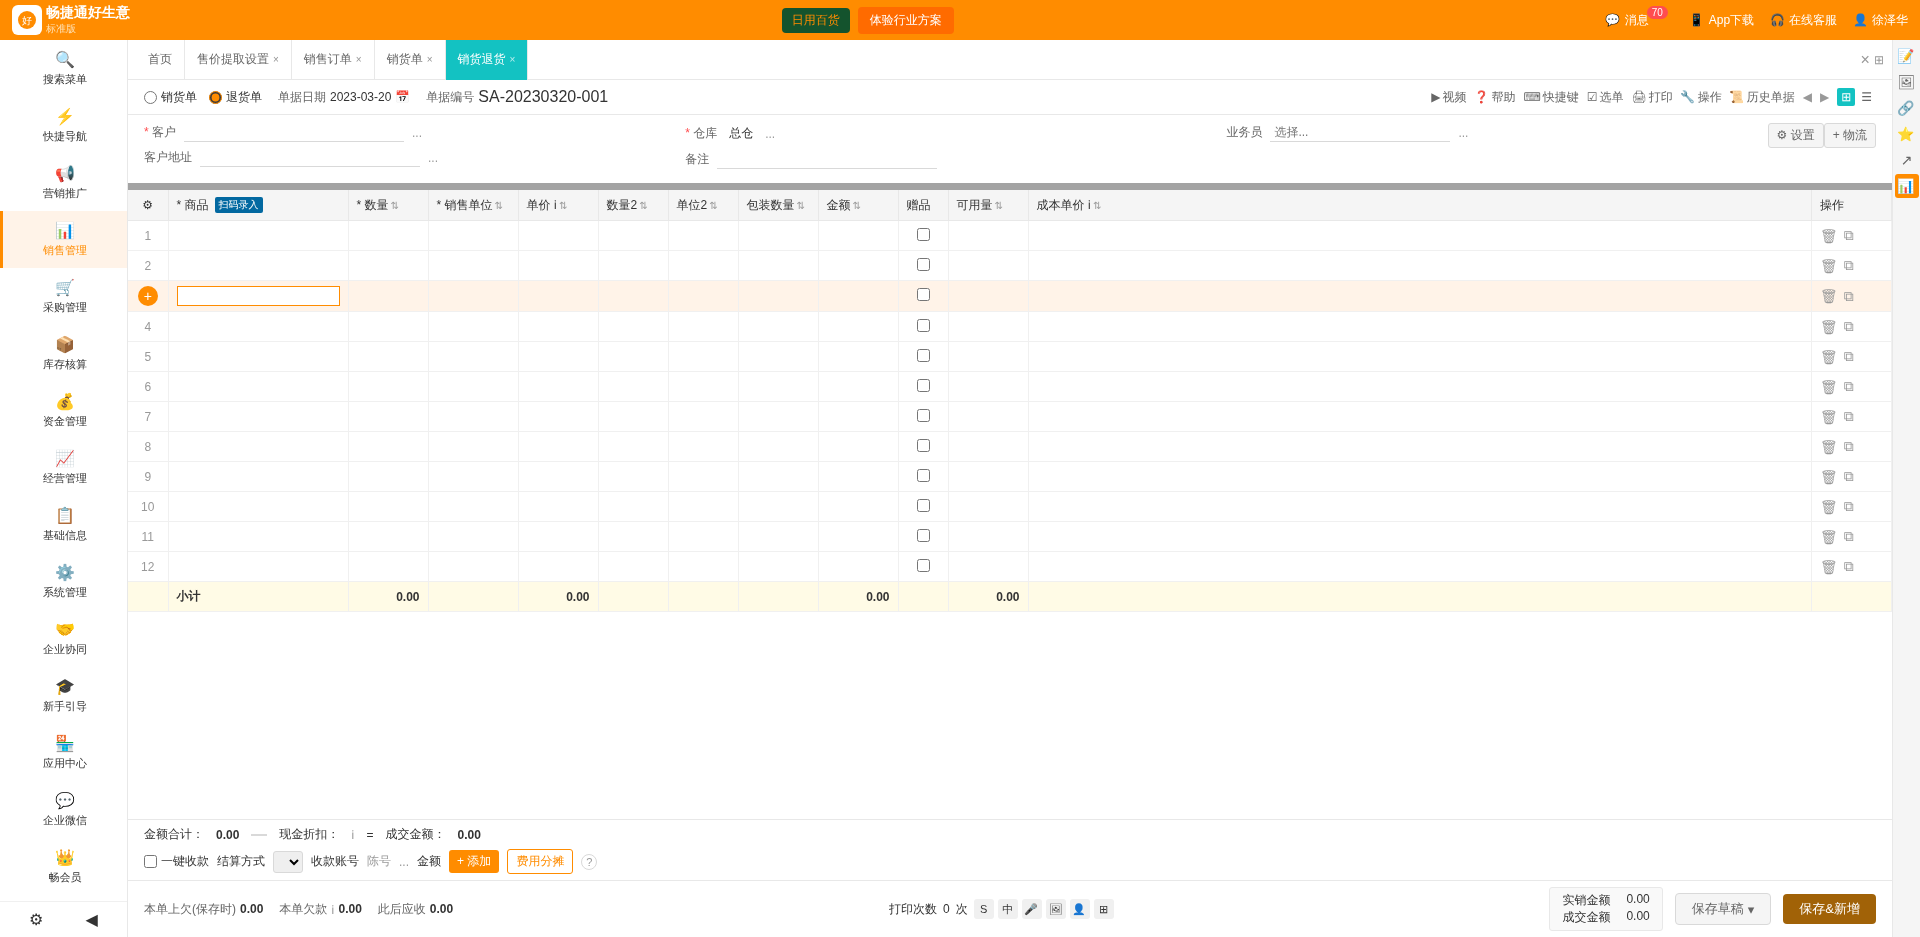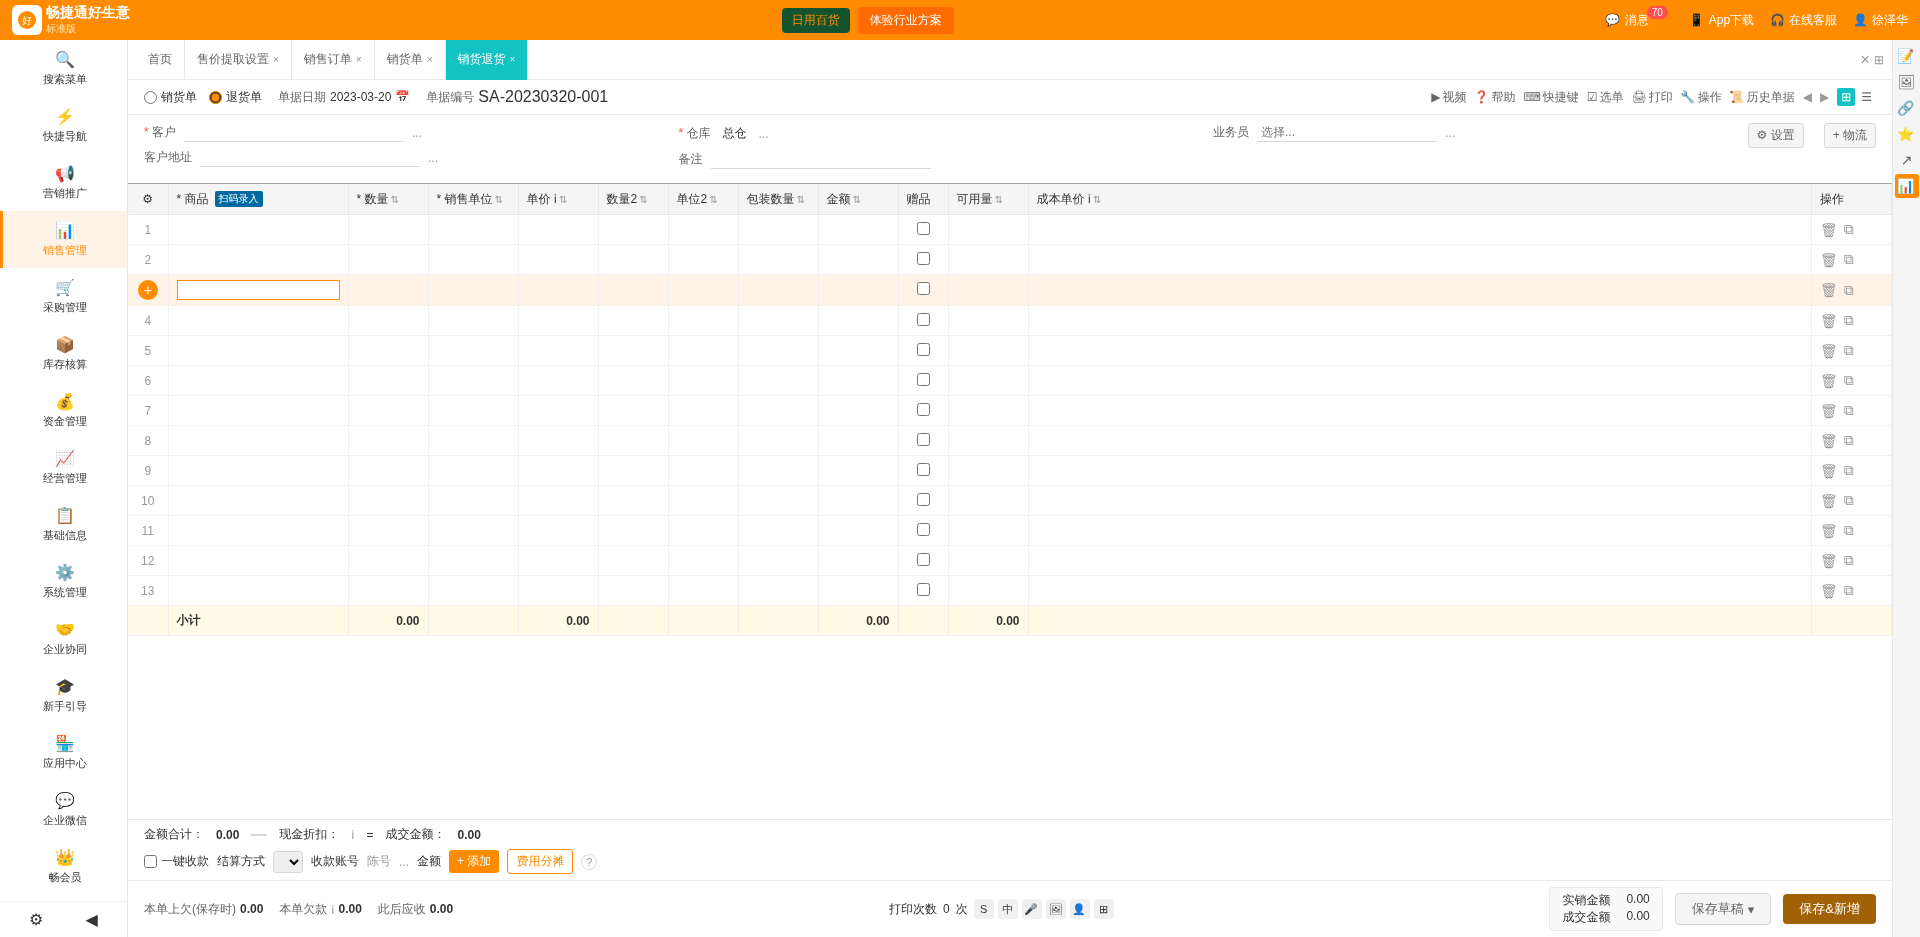--- a/index.html
+++ b/index.html
@@ -43,27 +43,27 @@
     .page-header-row1 { display: flex; align-items: center; gap: 16px; }
     .radio-group { display: flex; align-items: center; gap: 12px; }
     .radio-item { display: flex; align-items: center; gap: 4px; cursor: pointer; }
     .radio-item input[type=radio] { accent-color: #ff8c00; }
     .date-field { display: flex; align-items: center; gap: 4px; }
     .doc-number { display: flex; align-items: center; gap: 4px; }
     .page-header-actions { margin-left: auto; display: flex; align-items: center; gap: 8px; font-size: 12px; color: #666; }
     .action-link { cursor: pointer; color: #666; display: flex; align-items: center; gap: 2px; }
 
     
-    .form-area { background: #fff; padding: 8px 16px; border-bottom: 1px solid #a3a3a3; flex-shrink: 0; }
+    .form-area { background: #fff; padding: 8px 16px; border-bottom: 7px solid #a3a3a3; flex-shrink: 0; }
     .form-row { display: flex; align-items: center; gap: 8px; margin-bottom: 6px; }
     .form-label { color: #666; font-size: 12px; white-space: nowrap; }
     .form-label.required::before { content: '* '; color: #ff4d4f; }
     .form-input { border: none; border-bottom: 1px solid #d9d9d9; padding: 2px 4px; min-width: 200px; font-size: 12px; outline: none; }
     .ellipsis-btn { color: #999; cursor: pointer; }
-    .right-btns { margin-left: auto; display: flex; gap: 20px; border-radius: 12px; }
+    .right-btns { margin-left: auto; display: flex; gap: 0; border-radius: 12px; }
     .btn-setup { background: #f5f5f5; border: 1px solid #d9d9d9; padding: 3px 8px; border-radius: 3px; cursor: pointer; font-size: 12px; color: #666; }
     .btn-logistics { background: #f5f5f5; border: 1px solid #d9d9d9; padding: 3px 8px; border-radius: 3px; cursor: pointer; font-size: 12px; color: #666; }
 
     
     .table-container { flex: 1; background: #fff; overflow: auto; }
     .data-table { width: 100%; border-collapse: collapse; }
     .data-table th { background: #f5f5f5; padding: 6px 8px; text-align: left; font-weight: normal; font-size: 12px; border-bottom: 1px solid #e8e8e8; border-right: 1px solid #e8e8e8; white-space: nowrap; position: sticky; top: 0; z-index: 10; }
     .data-table td { padding: 5px 8px; font-size: 12px; border-bottom: 1px solid #f0f0f0; border-right: 1px solid #f0f0f0; height: 30px; }
     .data-table tr.active-row { background: #fff3e8; }
     .th-actions { display: flex; align-items: center; gap: 2px; }
@@ -665,40 +665,20 @@
                   <td class="col-checkbox"><input type="checkbox" style=""></td>
                   <td></td>
                   <td></td>
                   <td>
                     <div class="row-actions">
                       <button class="row-action-btn">🗑</button>
                       <button class="row-action-btn">⧉</button>
                     </div>
                   </td>
                 </tr>
-              <tr>
-                  <td class="col-num">13</td>
-                  <td></td>
-                  <td></td>
-                  <td></td>
-                  <td></td>
-                  <td></td>
-                  <td></td>
-                  <td></td>
-                  <td></td>
-                  <td class="col-checkbox"><input type="checkbox" style=""></td>
-                  <td></td>
-                  <td></td>
-                  <td>
-                    <div class="row-actions">
-                      <button class="row-action-btn">🗑</button>
-                      <button class="row-action-btn">⧉</button>
-                    </div>
-                  </td>
-                </tr>
 
               <tr class="subtotal-row">
                 <td></td>
                 <td style="font-weight:bold;">小计</td>
                 <td style="text-align:right;">0.00</td>
                 <td></td>
                 <td style="text-align:right;">0.00</td>
                 <td></td>
                 <td></td>
                 <td></td>

